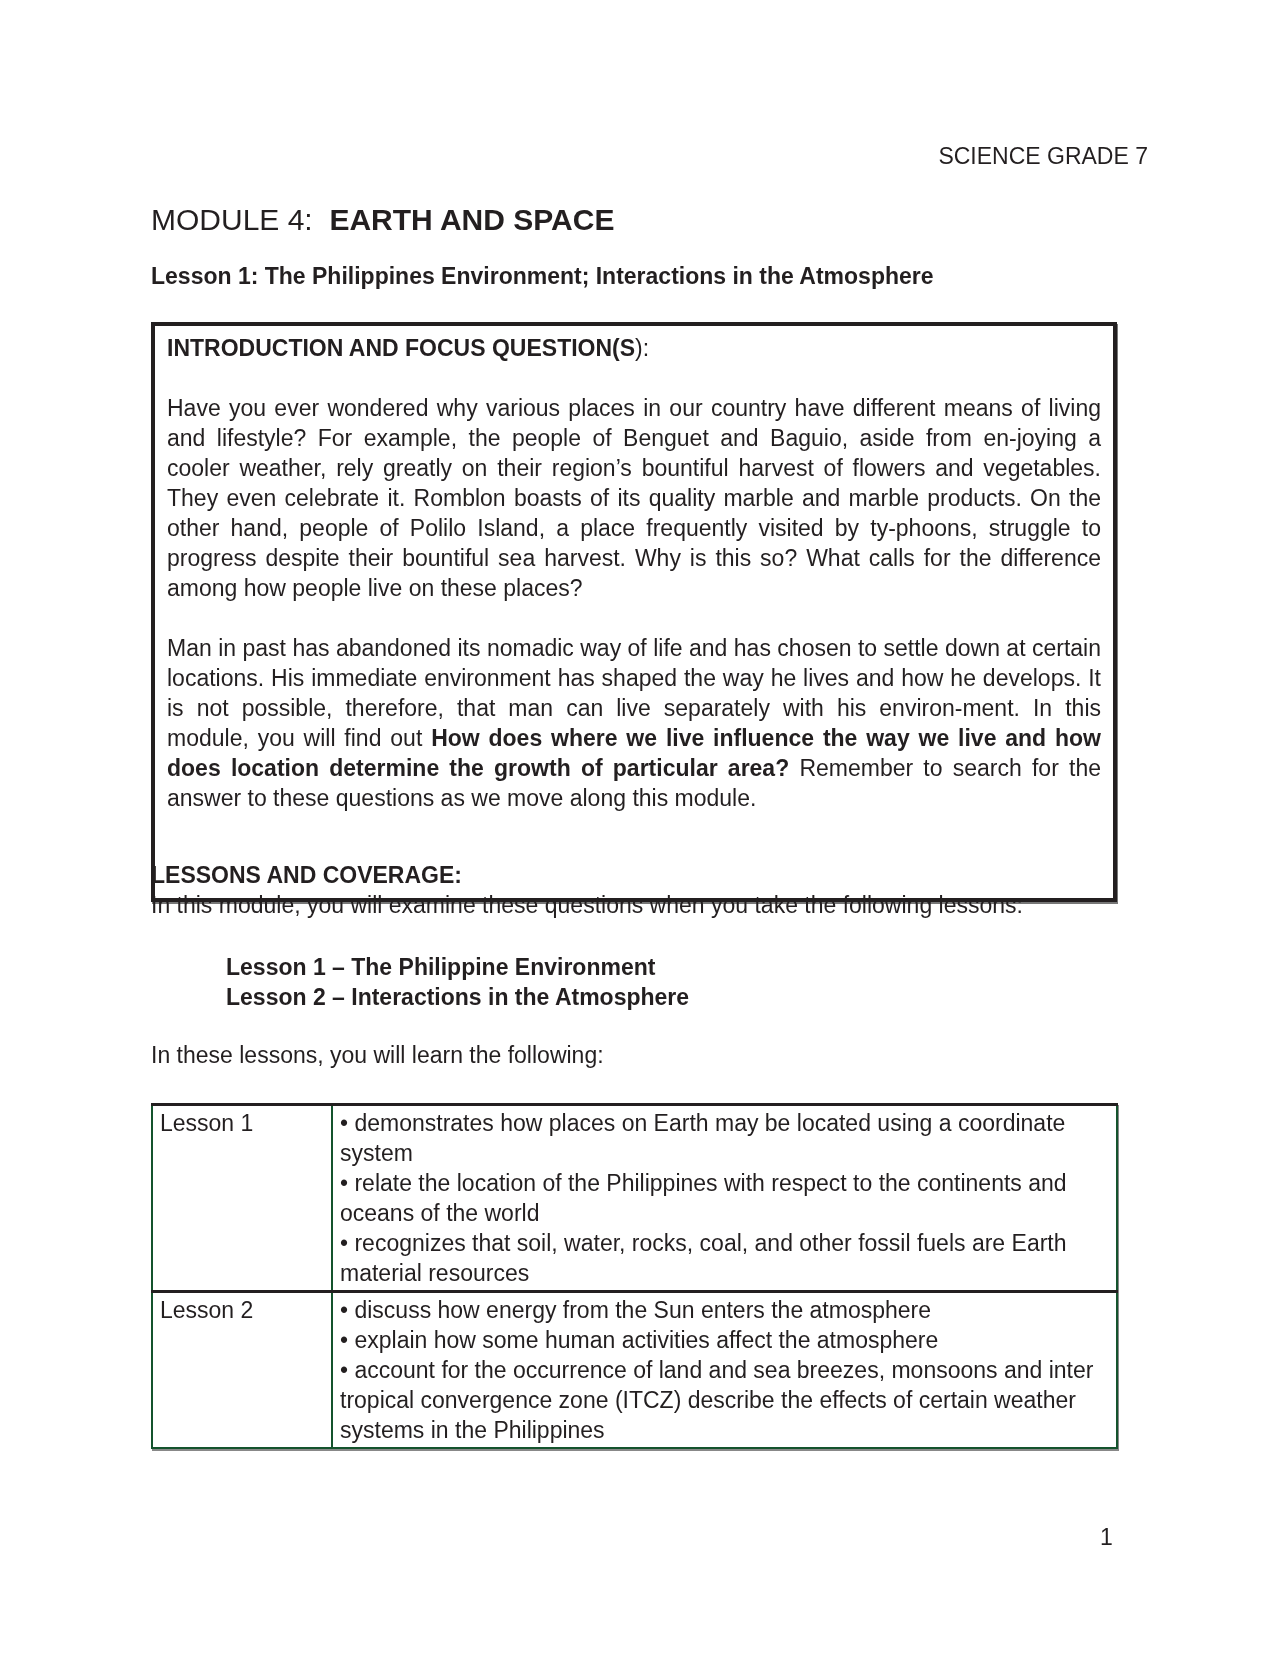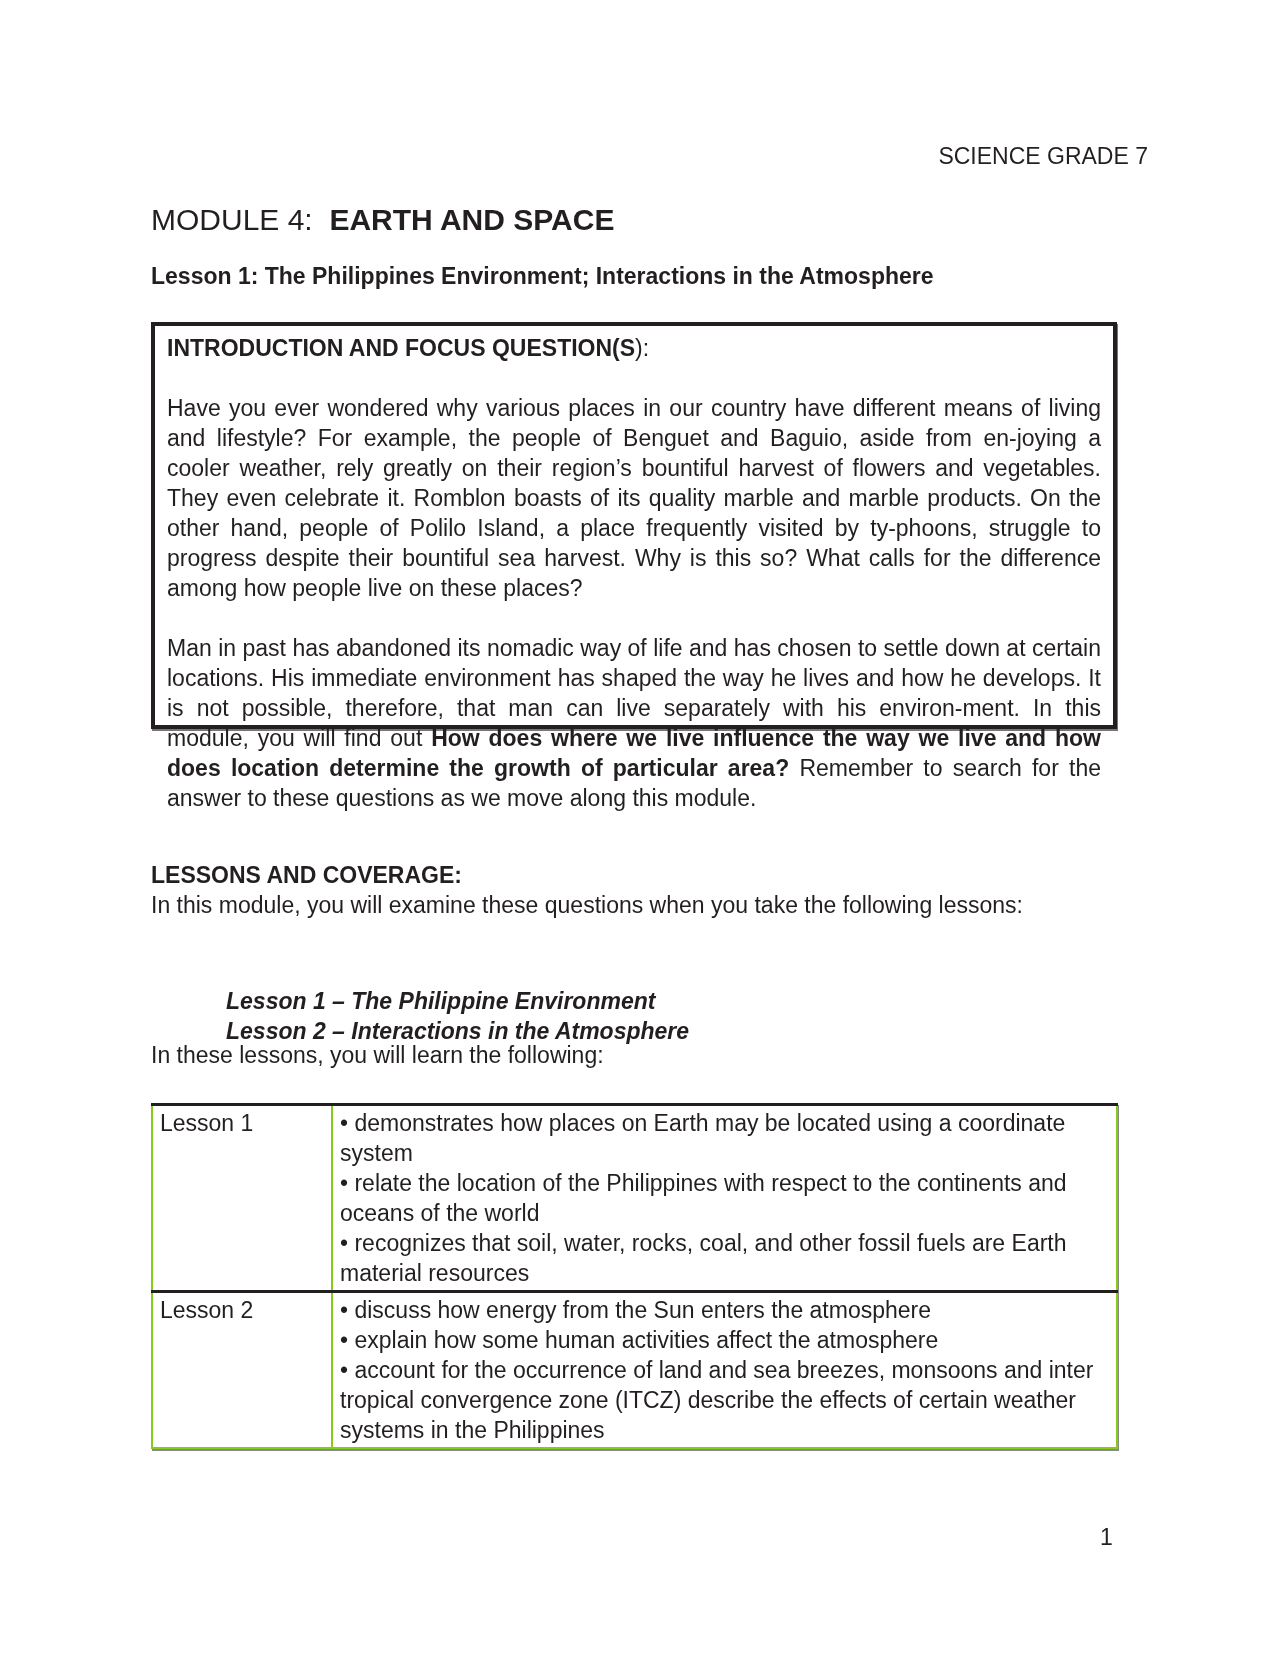--- a/index.html
+++ b/index.html
@@ -3,33 +3,33 @@
 <meta charset="utf-8">
 <style>
   html, body { margin:0; padding:0; background:#ffffff; }
   body { width:1280px; height:1656px; position:relative; overflow:hidden;
          font-family:"Liberation Sans", sans-serif; color:#231f20; }
   .abs { position:absolute; }
   .title { top:143px; left:0; width:1148px; text-align:right; font-size:23px; font-weight:normal; }
   .module { top:203px; left:151px; font-size:30px; }
   .module b { font-weight:bold; }
   .lesson-head { top:263px; left:151px; font-size:23px; font-weight:bold; }
-  .focus-box { top:322px; left:151px; width:966px; height:407px; border:4px solid #231f20;
+  .focus-box { top:322px; left:151px; width:966px; height:580px; border:4px solid #231f20;
                box-sizing:border-box; box-shadow:1px 2px 0 #777; }
   .focus-inner { position:absolute; left:12px; right:12px; top:7px; font-size:23px; line-height:30px; }
   .focus-title { font-weight:bold; }
   .focus-title span.n { font-weight:normal; }
   .para { margin:0; text-align:justify; text-align-last:left; }
   .gap { height:30px; }
   .lc-head { top:862px; left:151px; font-size:23px; font-weight:bold;text-align:center; }
   .lc-intro { top:892px; left:151px; font-size:23px; }
-  .lessons-list { top:952px; left:226px; font-size:23px; font-weight:bold; font-style:italic; line-height:30px;margin-top:34px; }
+  .lessons-list { top:952px; left:226px; font-size:23px; font-weight:bold; line-height:30px; }
   .learn-intro { top:1042px; left:151px; font-size:23px; }
   .obj-table { top:1103px; left:151px; width:967px; border-collapse:collapse; font-size:23px; line-height:30px; }
-  .obj-table td { border:2px solid #84cc16; vertical-align:top; padding:2px 7px 2px 7px; }
+  .obj-table td { border:2px solid #14532d; vertical-align:top; padding:2px 7px 2px 7px; }
   .obj-table td.lesson-cell { width:164px; }
   .obj-table tr { border-top:3px solid #231f20; }
   .obj-table { box-shadow:1px 2px 0 #888; }
   .page-num { top:1524px; left:1100px; font-size:23px; }
 </style>
 </head>
 <body>
 
 <div class="abs title">SCIENCE GRADE 7</div>
 

